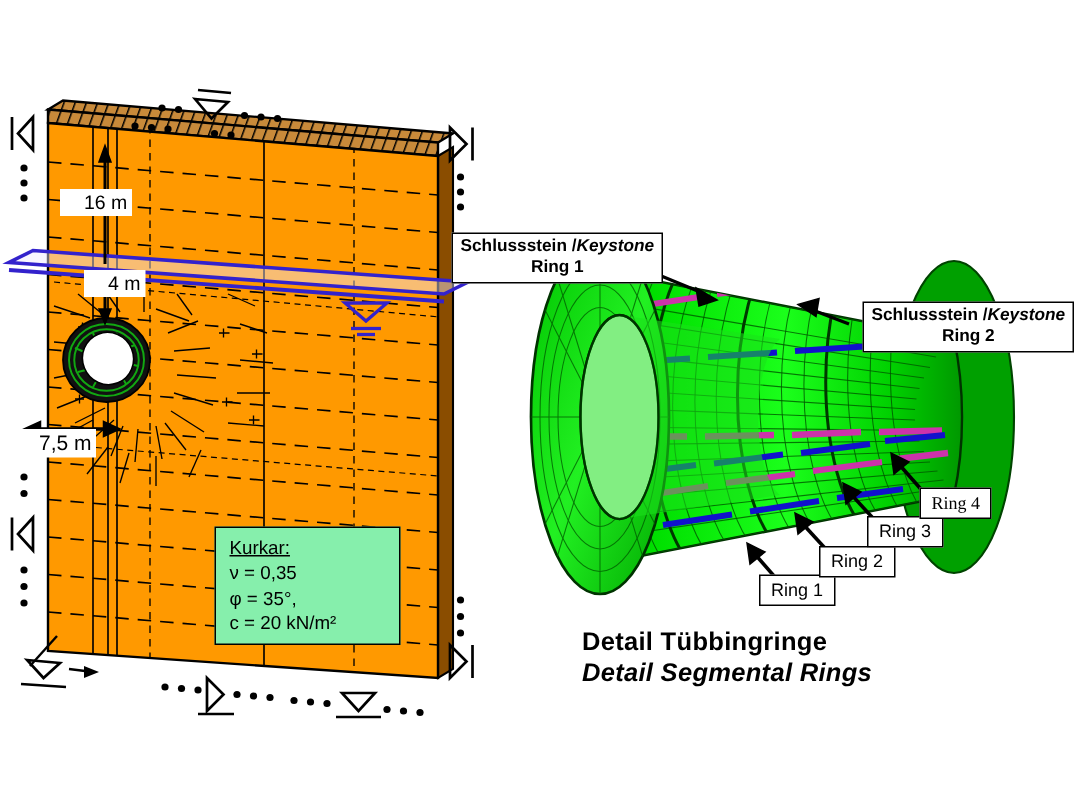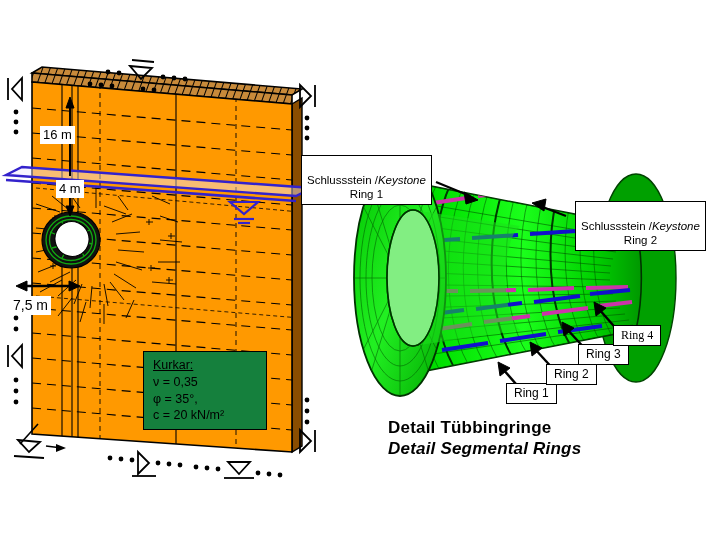--- a/index.html
+++ b/index.html
@@ -27,39 +27,40 @@
     background: #ffffff;
     border: 1.6px solid #000000;
     box-sizing: border-box;
     color: #000000;
     line-height: 1.18;
     white-space: nowrap;
   }
   .callout {
     font-size: 11.5px;
     text-align: center;
-    padding: 18px 5px 3px 5px;
+    padding: 2px 5px 3px 5px;
+    font-weight: bold;
   }
   .callout .l2 { display: block; }
   .ringlabel {
     font-size: 12px;
     text-align: center;
     padding: 2px 7px 3px 7px;
   }
   .dimlabel {
     position: absolute;
     background: #ffffff;
     color: #000000;
     font-size: 13px;
-    padding: 1px 3px 2px 3px;
+    padding: 1px 3px 2px 16px;
     white-space: nowrap;
   }
   #props {
     position: absolute;
-    background: #15803d;
+    background: #86efac;
     border: 1.8px solid #000000;
     box-sizing: border-box;
     font-size: 12.5px;
     color: #000000;
     padding: 5px 8px 6px 9px;
     line-height: 1.30;
   }
   #props .hdr {
     text-decoration: underline;
     display: block;
@@ -317,21 +318,21 @@
           <circle cx="218" cy="469" r="2.4"></circle>
         <circle cx="258" cy="473" r="2.4"></circle>
           <circle cx="269" cy="474" r="2.4"></circle>
           <circle cx="280" cy="475" r="2.4"></circle>
       </g>
     </g>
   </svg>
 
   <div class="dimlabel" style="left:40px; top:126px;">16 m</div>
   <div class="dimlabel" style="left:56px; top:180px;">4 m</div>
-  <div class="dimlabel" style="left:10px; top:296px; font-size:14px;text-align:center;">7,5 m</div>
+  <div class="dimlabel" style="left:10px; top:286px; font-size:14px;text-align:center;">7,5 m</div>
 
   <div id="props" style="left:143px; top:351px; width:124px;">
     <span class="hdr">Kurkar:</span>
     <span class="row">ν = 0,35</span>
     <span class="row">φ  = 35°,</span>
     <span class="row">c = 20 kN/m²</span>
   </div>
 
   <svg class="layer" viewBox="0 0 720 540" preserveAspectRatio="none">
     <defs>

